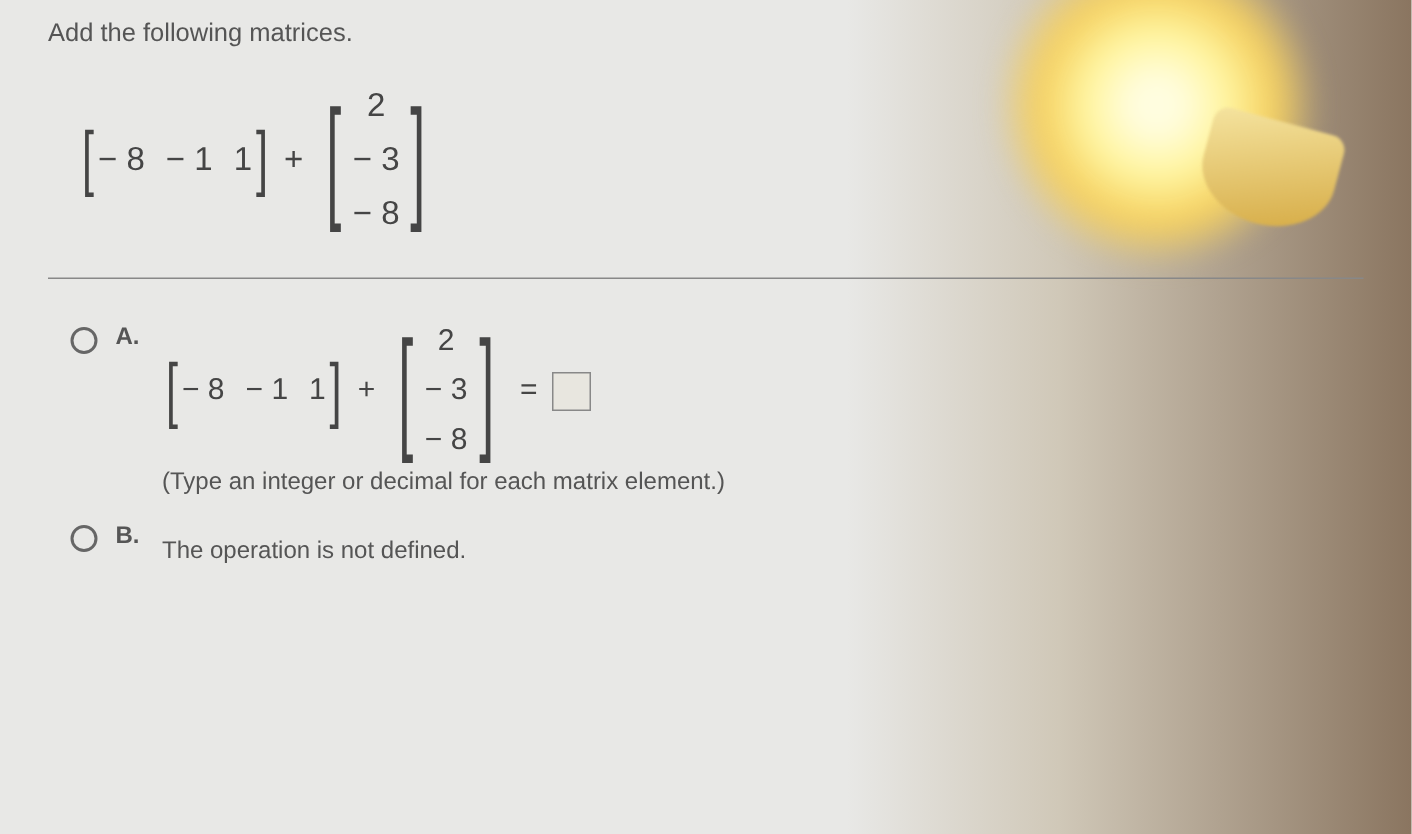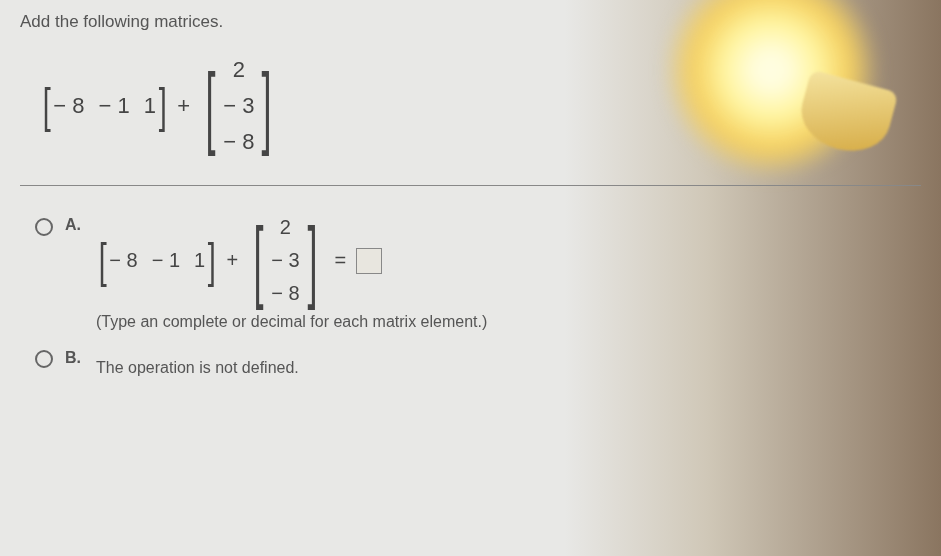--- a/index.html
+++ b/index.html
@@ -28,21 +28,21 @@
       right: 50px;
       width: 90px;
       height: 70px;
       background: linear-gradient(160deg, #f5e4a0, #d4a840);
       border-radius: 10px 10px 50% 50%;
       transform: rotate(15deg);
       filter: blur(1px);
     }
     .content {
       position: relative;
-      padding: 12px 20px;
+      padding: 12px 32px;
       z-index: 2;
     }
     .instruction {
       font-size: 17px;
       color: #555;
       margin-bottom: 25px;
     }
     .matrix-row {
       display: flex;
       align-items: center;
@@ -191,21 +191,21 @@
         <span class="bracket-left-tall">[</span>
         <span class="col-matrix">
           <span>2</span>
           <span>− 3</span>
           <span>− 8</span>
         </span>
         <span class="bracket-right-tall">]</span>
         <span class="eq">=</span>
         <span class="answer-box"></span>
       </div>
-      <div class="hint">(Type an complete or decimal for each matrix element.)</div>
+      <div class="hint">(Type an integer or decimal for each matrix element.)</div>
     </div>
   </div>
 
   <div class="choice-b">
     <div class="radio"></div>
     <div class="choice-label">B.</div>
     <div class="choice-b-text">The operation is not defined.</div>
   </div>
 </div>
 

